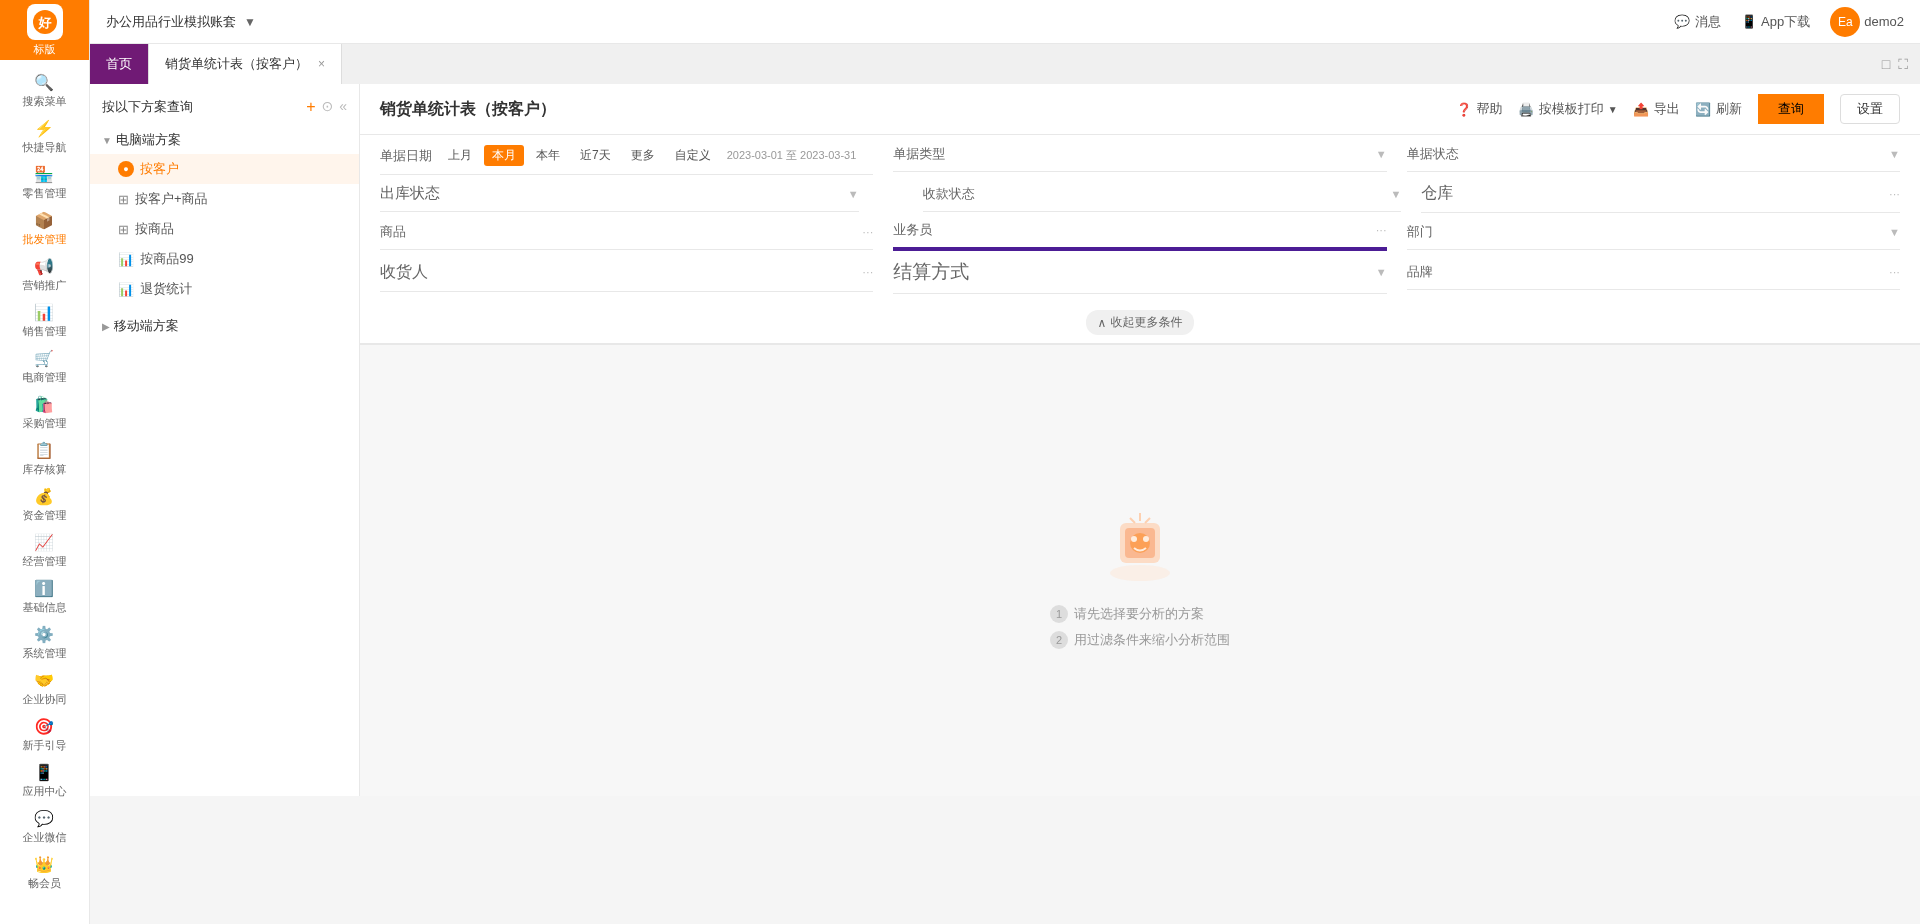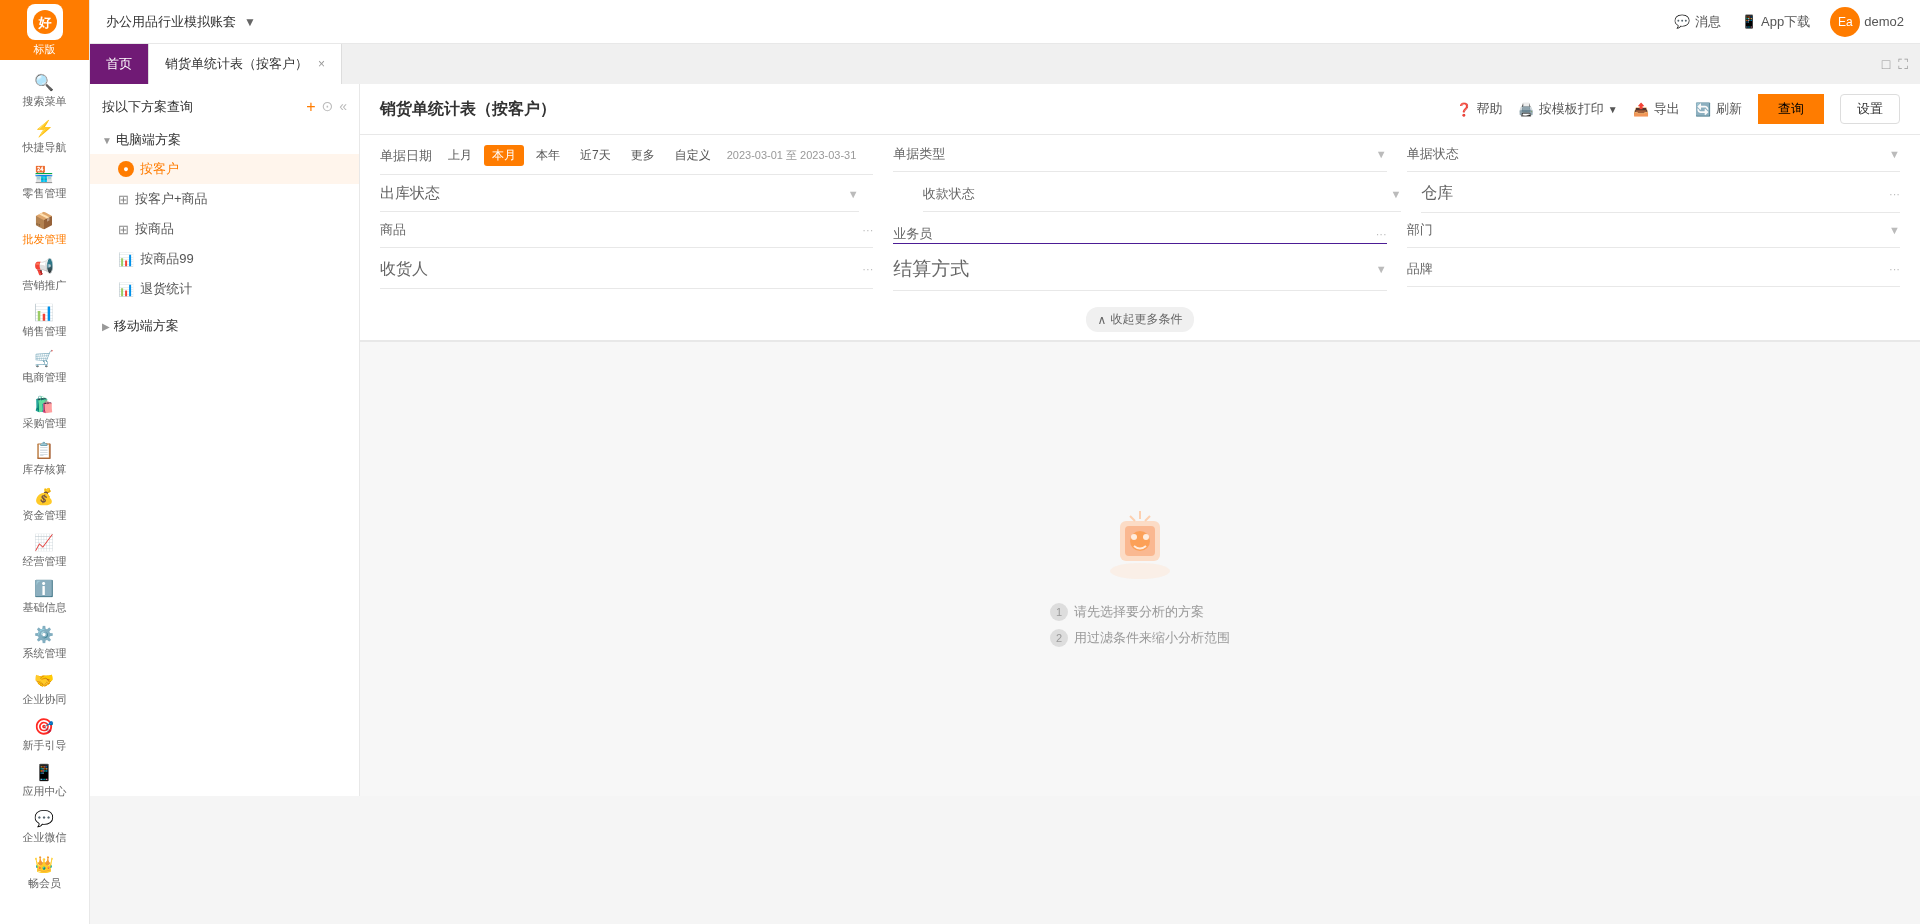--- a/index.html
+++ b/index.html
@@ -333,21 +333,21 @@
         </div>
 
         <div style="background:#fff; padding: 8px 20px 0 20px;">
           <div style="display:flex; align-items:center; gap:20px;">
             <div style="display:flex; align-items:center; flex:1; border-bottom:1px solid #e8e8e8; padding-bottom:8px;">
               <span style="color:#666; font-size:13px; min-width:60px; white-space:nowrap;">商品</span>
               <div style="flex:1; display:flex; justify-content:flex-end;">
                 <span style="color:#bbb; font-size:11px; cursor:pointer;">···</span>
               </div>
             </div>
-            <div style="display:flex; align-items:center; flex:1; border-bottom:1px solid #4c1d95; ">
+            <div style="display:flex; align-items:center; flex:1; border-bottom:4px solid #4c1d95; padding-bottom:8px;">
               <span style="color:#666; font-size:13px; min-width:60px; white-space:nowrap;">业务员</span>
               <div style="flex:1; display:flex; justify-content:flex-end;">
                 <span style="color:#bbb; font-size:11px; cursor:pointer;">···</span>
               </div>
             </div>
             <div style="display:flex; align-items:center; flex:1; border-bottom:1px solid #e8e8e8; padding-bottom:8px;">
               <span style="color:#666; font-size:13px; min-width:60px; white-space:nowrap;">部门</span>
               <div style="flex:1; display:flex; justify-content:flex-end;">
                 <span style="color:#bbb; font-size:11px; cursor:pointer;">▼</span>
               </div>

